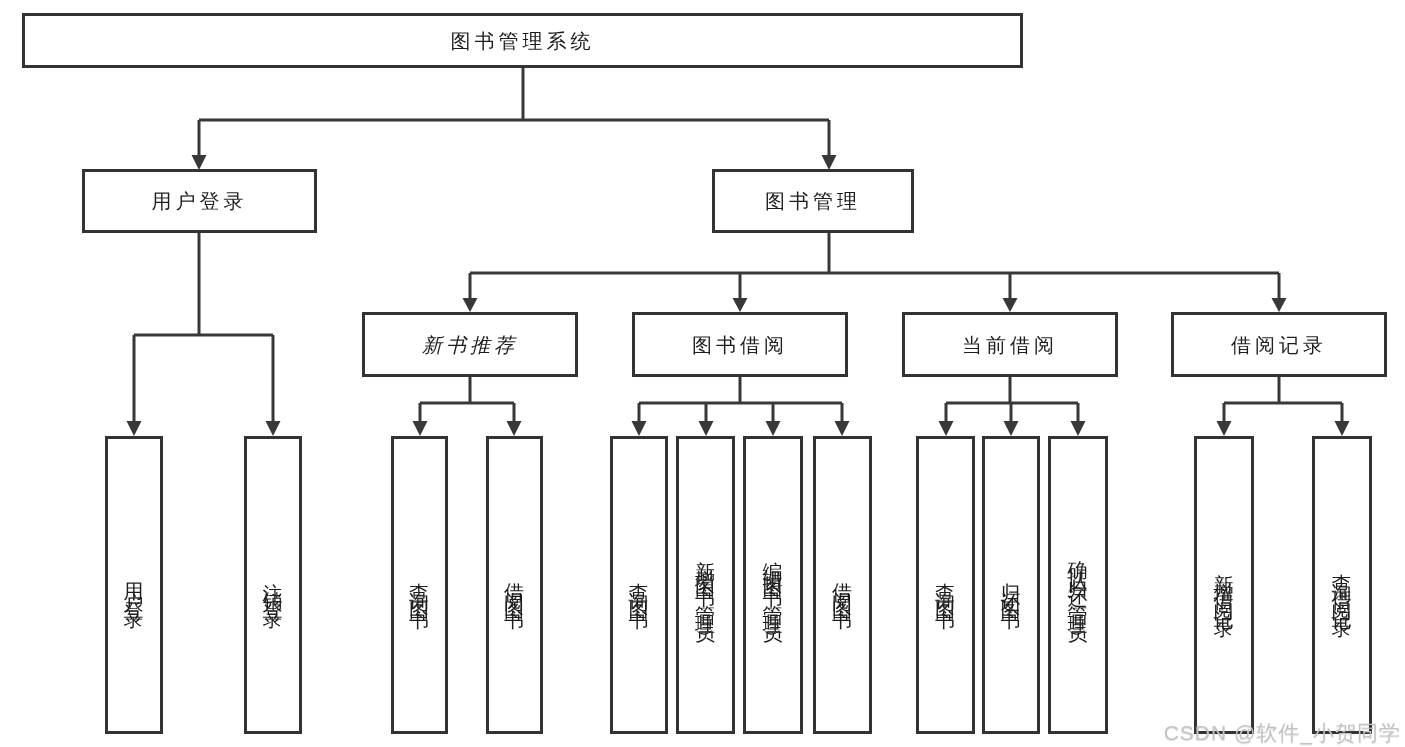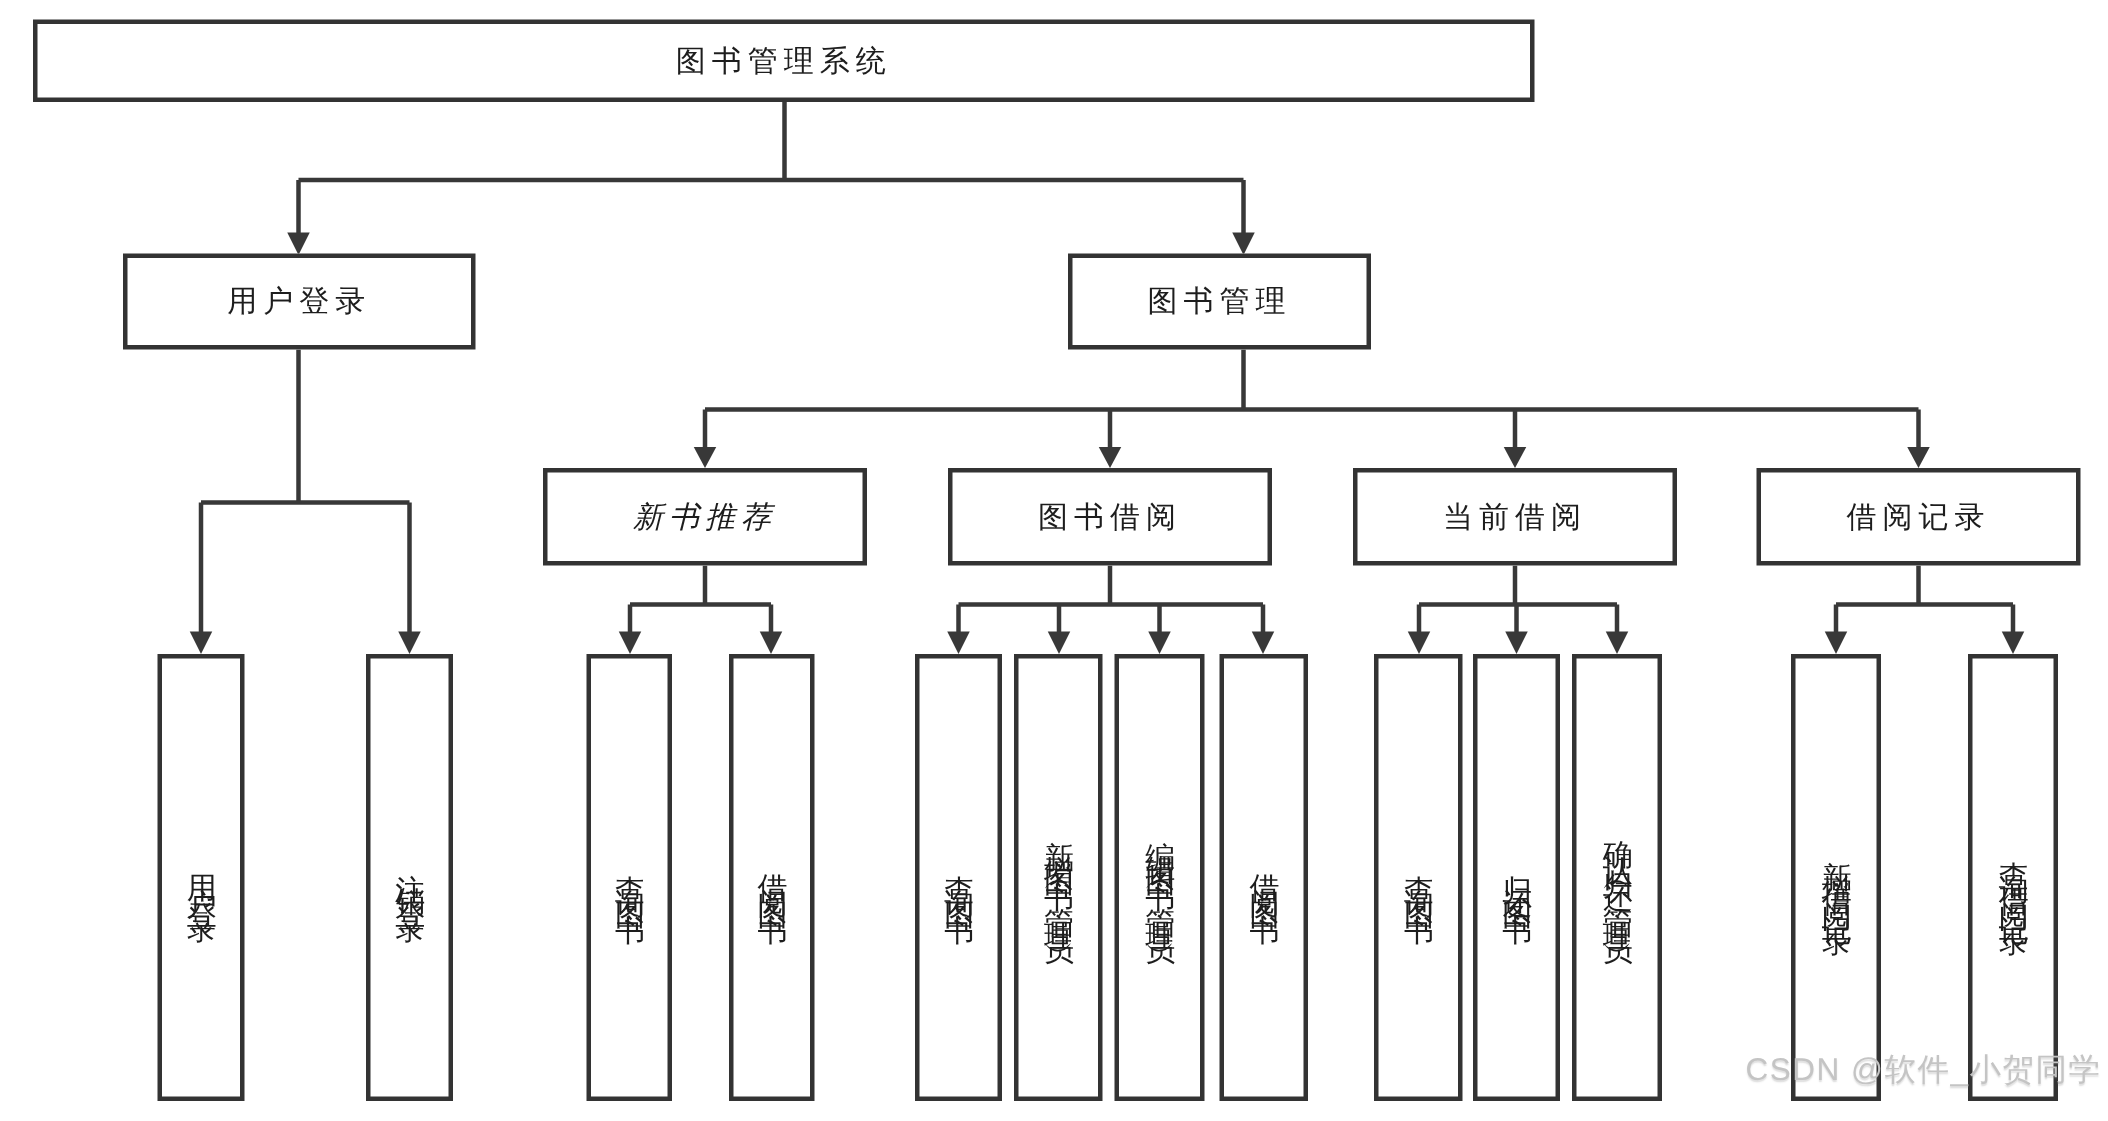--- a/index.html
+++ b/index.html
@@ -60,21 +60,21 @@
   .n-f6{left:676px;width:59px;}
   .n-f7{left:743px;width:60px;}
   .n-f8{left:813px;width:59px;}
   .n-f9{left:916px;width:59px;}
   .n-f10{left:982px;width:58px;}
   .n-f11{left:1048px;width:60px;}
   .n-f12{left:1194px;width:60px;}
   .n-f13{left:1312px;width:60px;}
   .watermark{
     position:absolute;
-    right:4px;bottom:20px;
+    right:4px;bottom:0;
     font-size:21px;
     letter-spacing:1px;
     color:var(--wm);
     text-shadow:0 1px 1px rgba(120,120,120,0.25);
     pointer-events:none;
   }
 </style>
 </head>
 <body>
 

